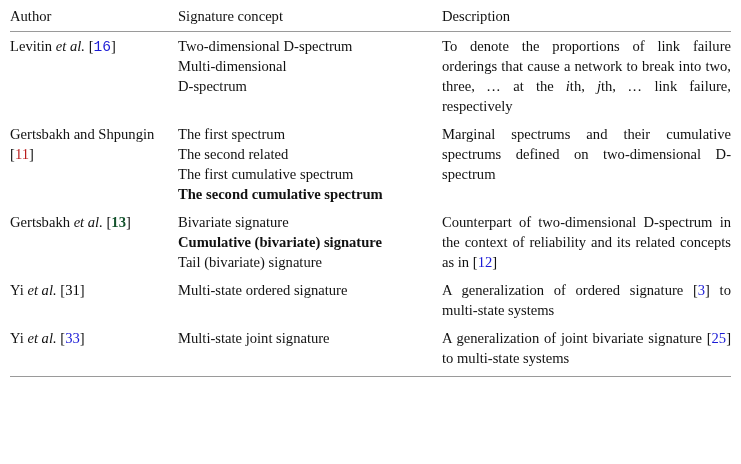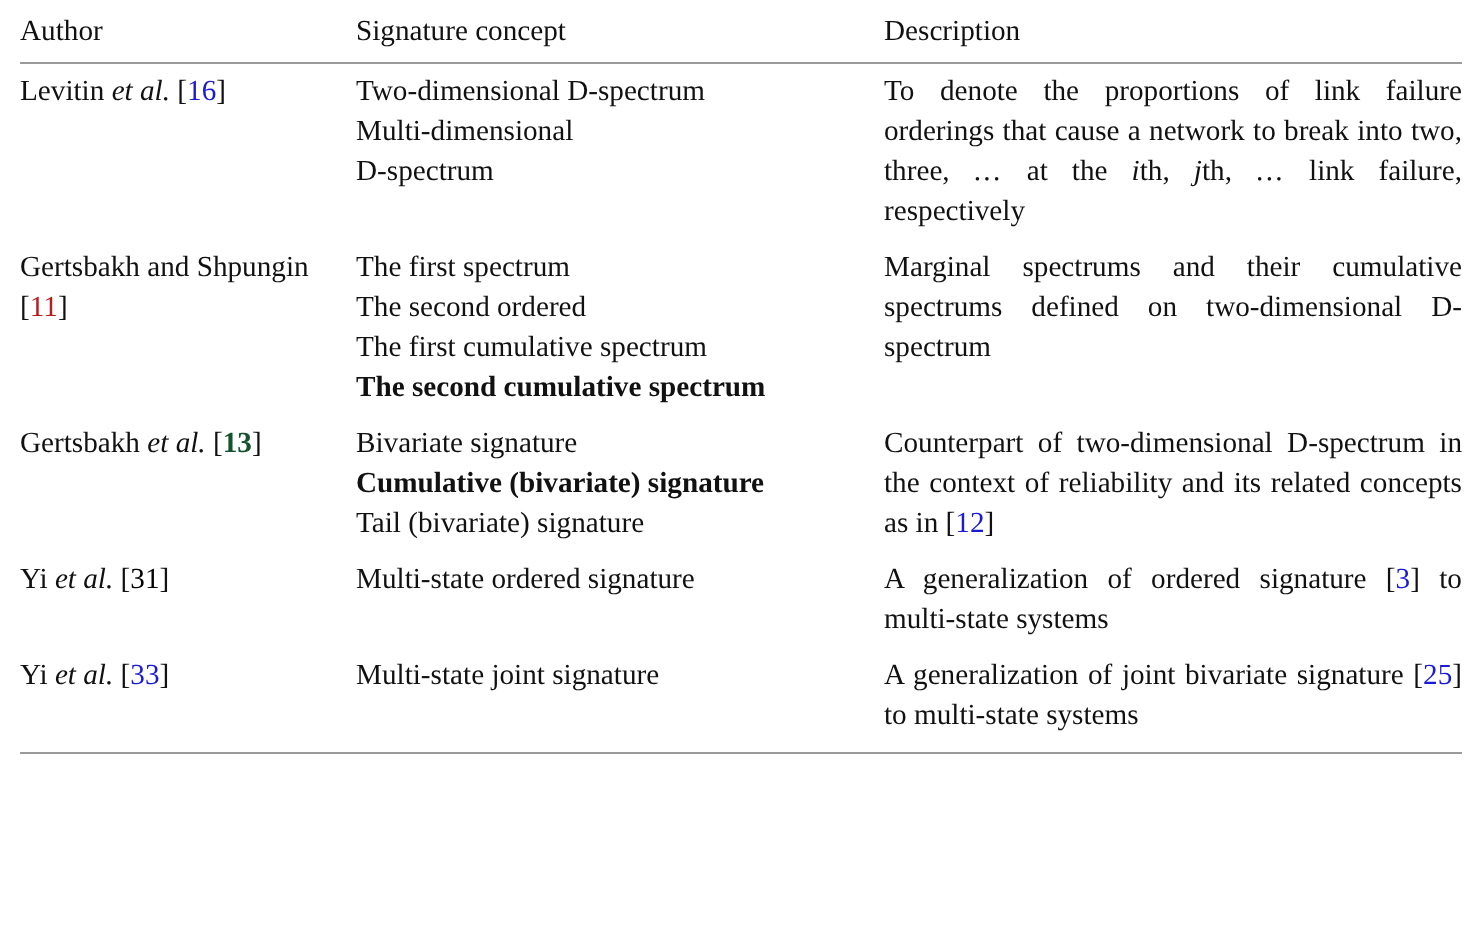--- a/index.html
+++ b/index.html
@@ -100,33 +100,33 @@
     </colgroup>
     <thead>
       <tr class="head-row">
         <th class="cell-author">Author</th>
         <th class="cell-concept">Signature concept</th>
         <th class="cell-desc">Description</th>
       </tr>
     </thead>
     <tbody id="tbody">
         <tr>
-          <td class="cell-author"><span>Levitin </span><span class="ital">et al.</span><span> [</span><span class="cite" style="color: rgb(27, 27, 214);">16</span><span>]</span></td>
+          <td class="cell-author"><span>Levitin </span><span class="ital">et al.</span><span> [</span><span class="cite" style="color: rgb(27, 27, 214); font-family: Liberation Mono, monospace;">16</span><span>]</span></td>
           <td class="cell-concept">
             <span class="concept-line">Two-dimensional D-spectrum</span>
             <span class="concept-line">Multi-dimensional</span>
             <span class="concept-line">D-spectrum</span>
           </td>
           <td class="cell-desc"><span>To denote the proportions of link failure orderings that cause a network to break into two, three, </span><span class="ellip">...</span><span> at the </span><span class="ital">i</span><span>th, </span><span class="ital">j</span><span>th, </span><span class="ellip">...</span><span> link failure, respectively</span></td>
         </tr>
         <tr>
           <td class="cell-author"><span>Gertsbakh and Shpungin [</span><span class="cite" style="color: #b91c1c;">11</span><span>]</span></td>
           <td class="cell-concept">
             <span class="concept-line">The first spectrum</span>
-            <span class="concept-line">The second ordered</span>
+            <span class="concept-line">The second related</span>
             <span class="concept-line">The first cumulative spectrum</span>
             <span class="concept-line justify">The second cumulative spectrum</span>
           </td>
           <td class="cell-desc"><span>Marginal spectrums and their cumulative spectrums defined on two-dimensional D-spectrum</span></td>
         </tr>
         <tr>
           <td class="cell-author"><span>Gertsbakh </span><span class="ital">et al.</span><span> [</span><span class="cite" style="color: #14532d; font-weight: bold;">13</span><span>]</span></td>
           <td class="cell-concept">
             <span class="concept-line">Bivariate signature</span>
             <span class="concept-line justify">Cumulative (bivariate) signature</span>

